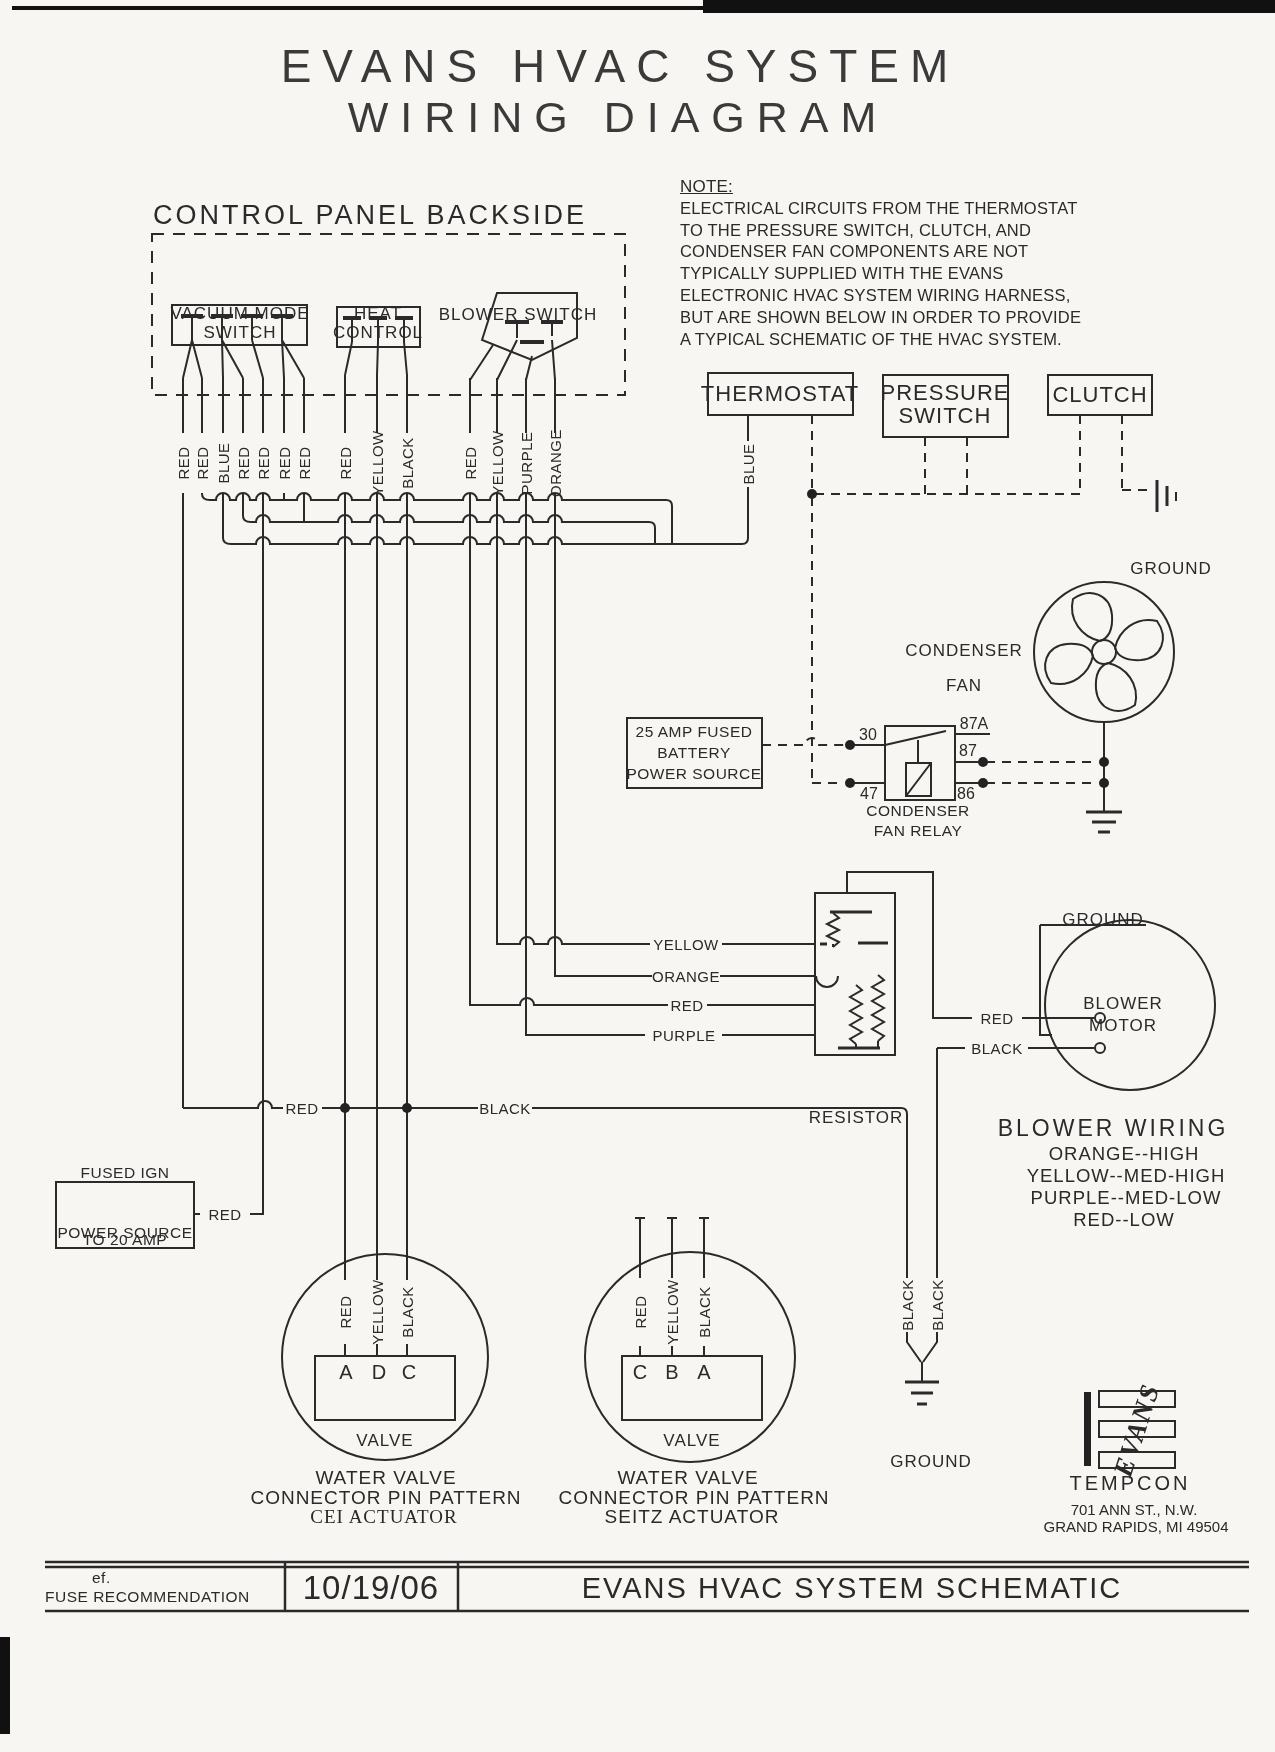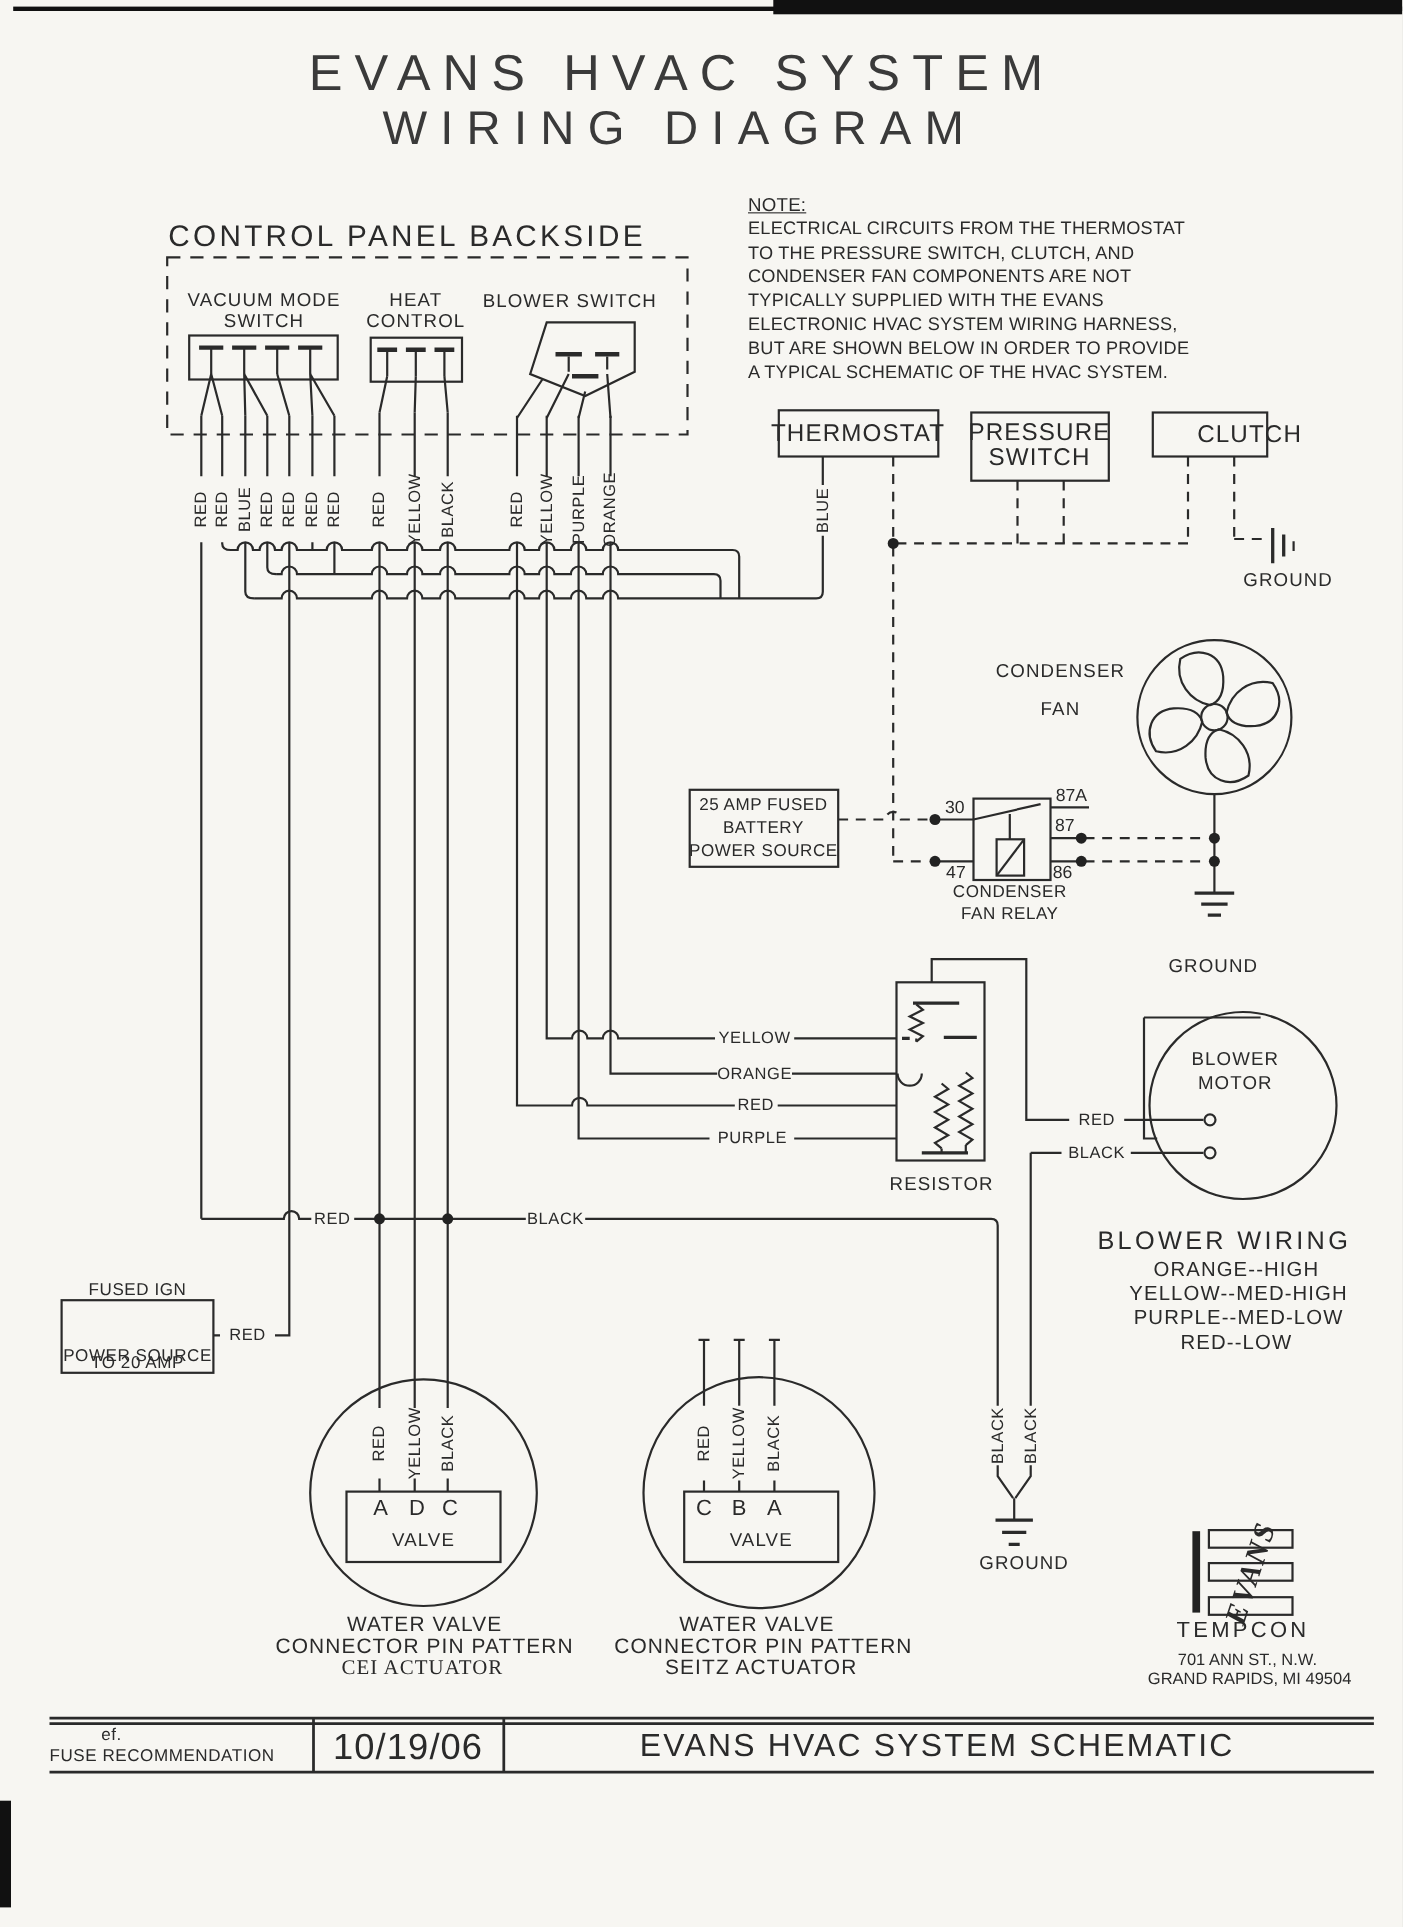--- a/index.html
+++ b/index.html
@@ -7,21 +7,21 @@
         font-family:"Liberation Sans", sans-serif;color:#2a2a2a;}
   svg{position:absolute;left:0;top:0;}
   .lbl{position:absolute;transform:translate(-50%,-50%);white-space:nowrap;color:#2a2a2a;}
   .vlbl{position:absolute;white-space:nowrap;text-align:center;color:#2a2a2a;
         transform:translate(-50%,-50%) rotate(-90deg);}
   .title1{font-size:46px;letter-spacing:11px;color:#3a3a3a;font-weight:400;}
   .title2{font-size:43px;letter-spacing:12px;color:#3a3a3a;font-weight:400;}
   .h-panel{font-size:27px;letter-spacing:3px;}
   .note{position:absolute;left:680px;top:176px;width:420px;font-size:16.5px;line-height:21.8px;letter-spacing:0.2px;}
   .note .nh{text-decoration:underline;font-size:17px;}
-  .complbl{font-size:17px;letter-spacing:1px;}
+  .complbl{font-size:17px;letter-spacing:1px;margin-top:41px;}
   .boxlbl{font-size:22px;letter-spacing:1px;}
   .wire{font-size:15px;letter-spacing:0.5px;}
   .pin{font-size:16px;}
   .speeds{font-size:18.5px;letter-spacing:1px;}
   .cap{font-size:19px;letter-spacing:1px;}
   .smalltxt{font-size:15.5px;letter-spacing:0.5px;}
   .tb-title{font-size:29px;letter-spacing:2px;}
   .tb-date{font-size:33px;letter-spacing:1px;}
   .evans{font-family:"Liberation Serif", serif;font-style:italic;font-weight:bold;font-size:27px;letter-spacing:2px;
          transform:translate(-50%,-50%) rotate(-72deg);}
@@ -244,21 +244,21 @@
   <div class="vlbl wire" style="left:407px;top:463px;">BLACK</div>
   <div class="vlbl wire" style="left:470px;top:463px;">RED</div>
   <div class="vlbl wire" style="left:497px;top:463px;">YELLOW</div>
   <div class="vlbl wire" style="left:526px;top:463px;">PURPLE</div>
   <div class="vlbl wire" style="left:555px;top:463px;">ORANGE</div>
 
   <div class="lbl boxlbl" style="left:780px;top:394px;">THERMOSTAT</div>
   <div class="vlbl wire" style="left:748px;top:464px;">BLUE</div>
   <div class="lbl boxlbl" style="left:945px;top:393px;">PRESSURE</div>
   <div class="lbl boxlbl" style="left:945px;top:416px;">SWITCH</div>
-  <div class="lbl boxlbl" style="left:1100px;top:395px;margin-left:36px;">CLUTCH</div>
+  <div class="lbl boxlbl" style="left:1100px;top:395px;">CLUTCH</div>
   <div class="lbl complbl" style="left:1171px;top:528px;">GROUND</div>
 
   <div class="lbl complbl" style="left:964px;top:610px;">CONDENSER</div>
   <div class="lbl complbl" style="left:964px;top:645px;">FAN</div>
 
   <div class="lbl smalltxt" style="left:694px;top:732px;">25 AMP FUSED</div>
   <div class="lbl smalltxt" style="left:694px;top:753px;">BATTERY</div>
   <div class="lbl smalltxt" style="left:694px;top:774px;">POWER SOURCE</div>
 
   <div class="lbl pin" style="left:868px;top:735px;">30</div>

